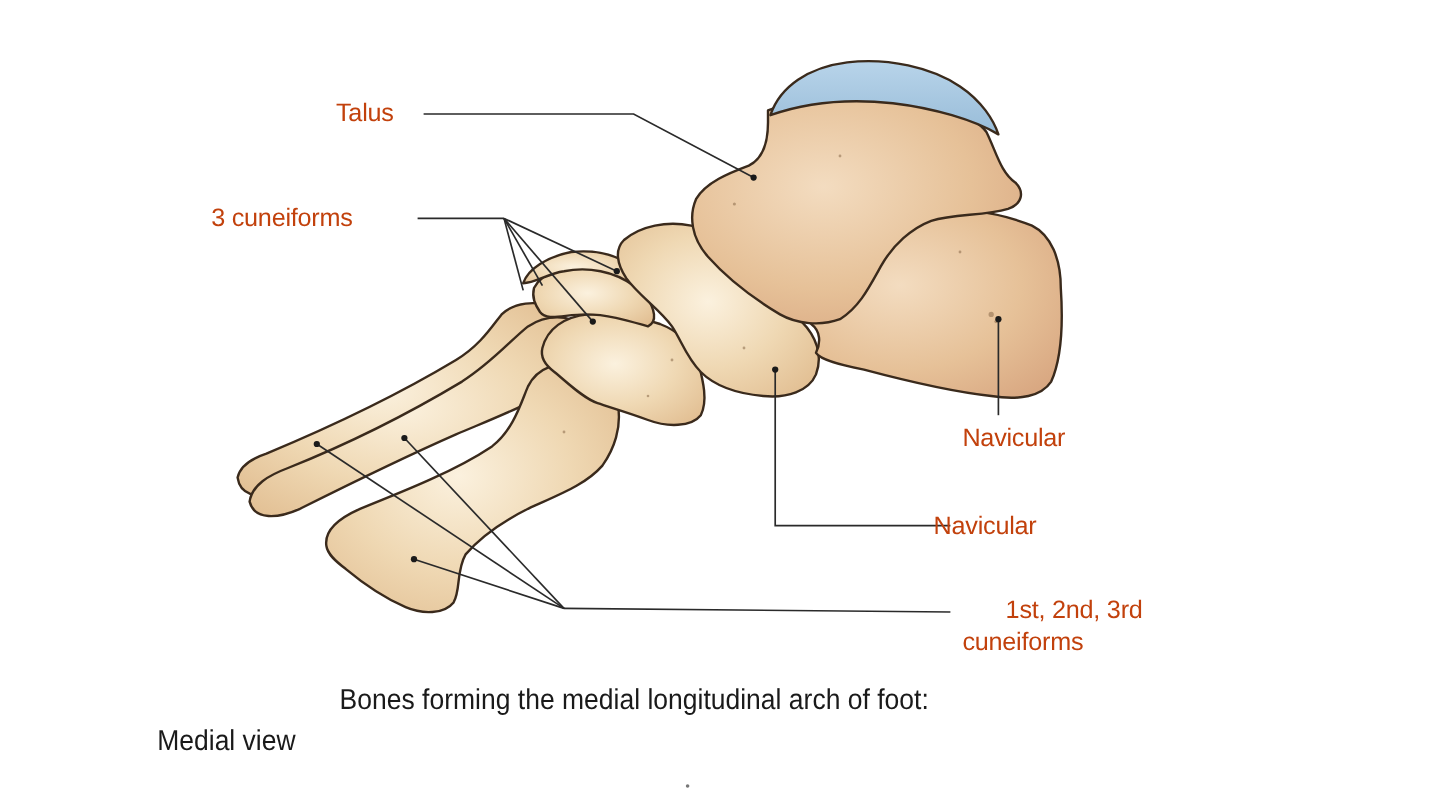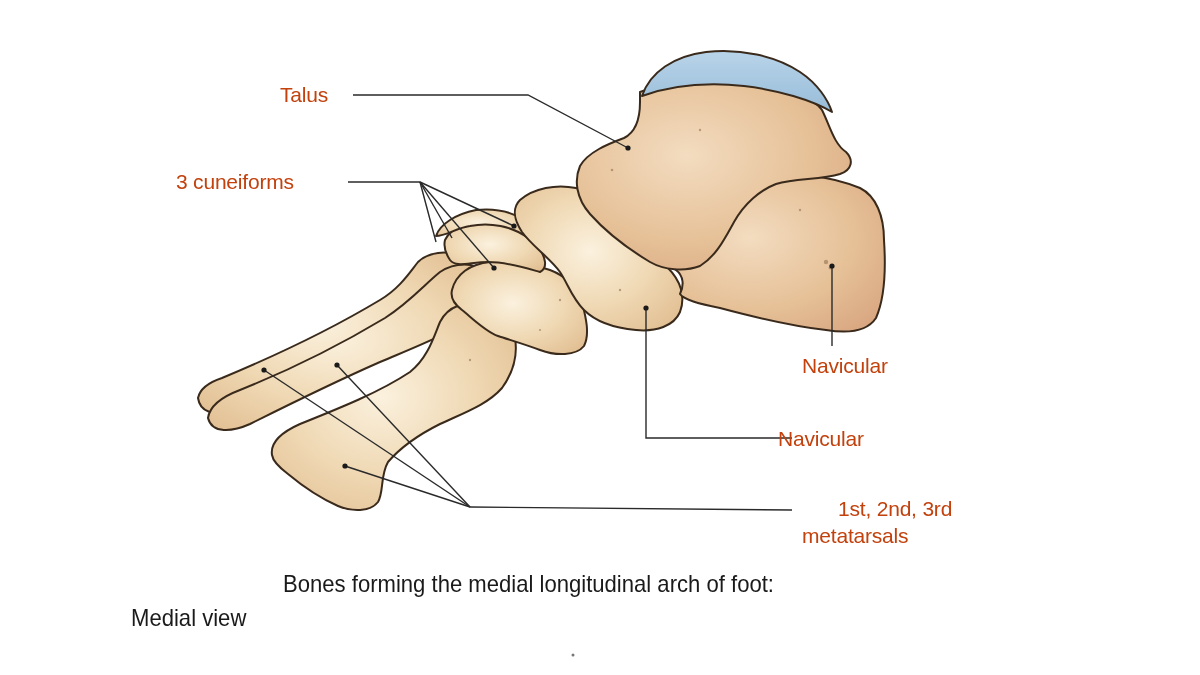--- a/index.html
+++ b/index.html
@@ -107,18 +107,18 @@
 
     <circle cx="573" cy="655" r="1.5" fill="#777"></circle>
   </svg>
 
   
   <div class="label" style="left:280px; top:83px;">Talus</div>
   <div class="label" style="left:176px; top:170px;">3 cuneiforms</div>
   <div class="label" style="left:802px; top:354px;">Navicular</div>
   <div class="label" style="left:778px; top:427px;">Navicular</div>
   <div class="label" style="left:838px; top:497px;">1st, 2nd, 3rd</div>
-  <div class="label" style="left:802px; top:524px;">metatarsals</div>
+  <div class="label" style="left:802px; top:524px;">cuneiforms</div>
 
   
   <div class="caption" style="left:283px; top:570px;">Bones forming the medial longitudinal arch of foot:</div>
   <div class="caption" style="left:131px; top:604px;">Medial view</div>
 </div>
 
 </body></html>

